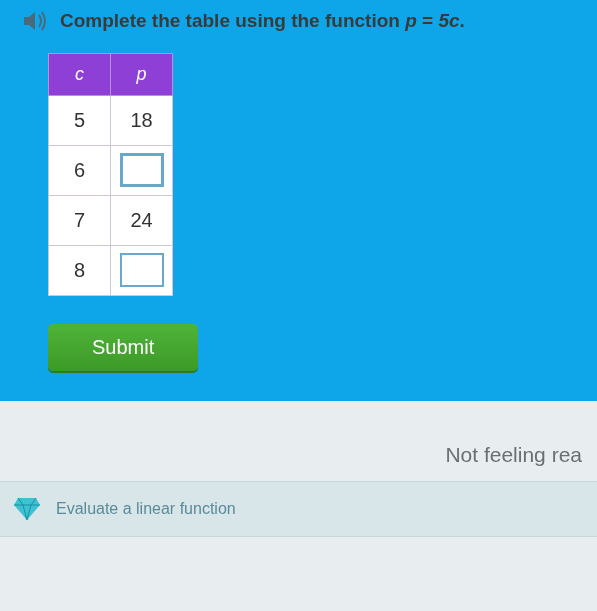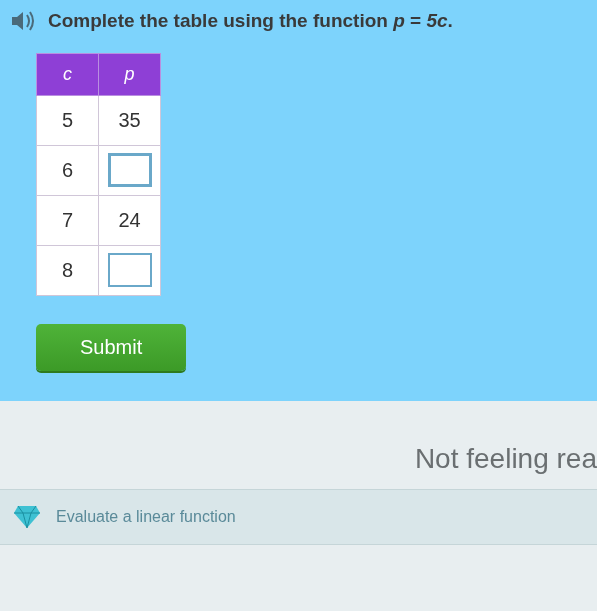--- a/index.html
+++ b/index.html
@@ -5,22 +5,22 @@
     * { box-sizing: border-box; margin: 0; padding: 0; }
     body {
       font-family: Arial, Helvetica, sans-serif;
       background: #e8eef0;
       width: 597px;
       height: 611px;
       overflow: hidden;
       position: relative;
     }
     .main-panel {
-      background: #7dd3fc;
-      padding: 0 0 30px 0;
+      background: #0ea5e9;
+      padding: 0 0 30px 12px;
     }
     .question-row {
       display: flex;
       align-items: center;
       gap: 10px;
       padding: 8px 10px 18px 10px;
     }
     .speaker-icon {
       width: 28px;
       height: 24px;
@@ -81,22 +81,22 @@
       padding: 12px 44px;
       cursor: pointer;
       box-shadow: 0 2px 0 #2e7a1e;
     }
     .lower {
       margin-top: 32px;
     }
     .not-ready {
       text-align: right;
       color: #6a6f71;
-      font-size: 28px;
-      padding: 10px 0 14px 0;
+      font-size: 21px;
+      padding: 10px 15px 14px 0;
       white-space: nowrap;
       margin-left: 28px;
     }
     .skill-item {
       background: #d9e6e9;
       border-top: 1px solid #c5d5d8;
       border-bottom: 1px solid #c5d5d8;
       padding: 16px 12px 16px 14px;
       margin-bottom: 16px;
       display: flex;
@@ -133,21 +133,21 @@
 
   <div class="table-wrap">
     <table class="func-table">
       <tbody>
           <tr>
         <th>c</th>
         <th>p</th>
       </tr>
       <tr>
         <td>5</td>
-        <td>35</td>
+        <td>18</td>
       </tr>
       <tr>
         <td>6</td>
         <td>
           <input class="cell-input focused" value="" style="">
         </td>
       </tr>
       <tr>
         <td>7</td>
         <td>24</td>

